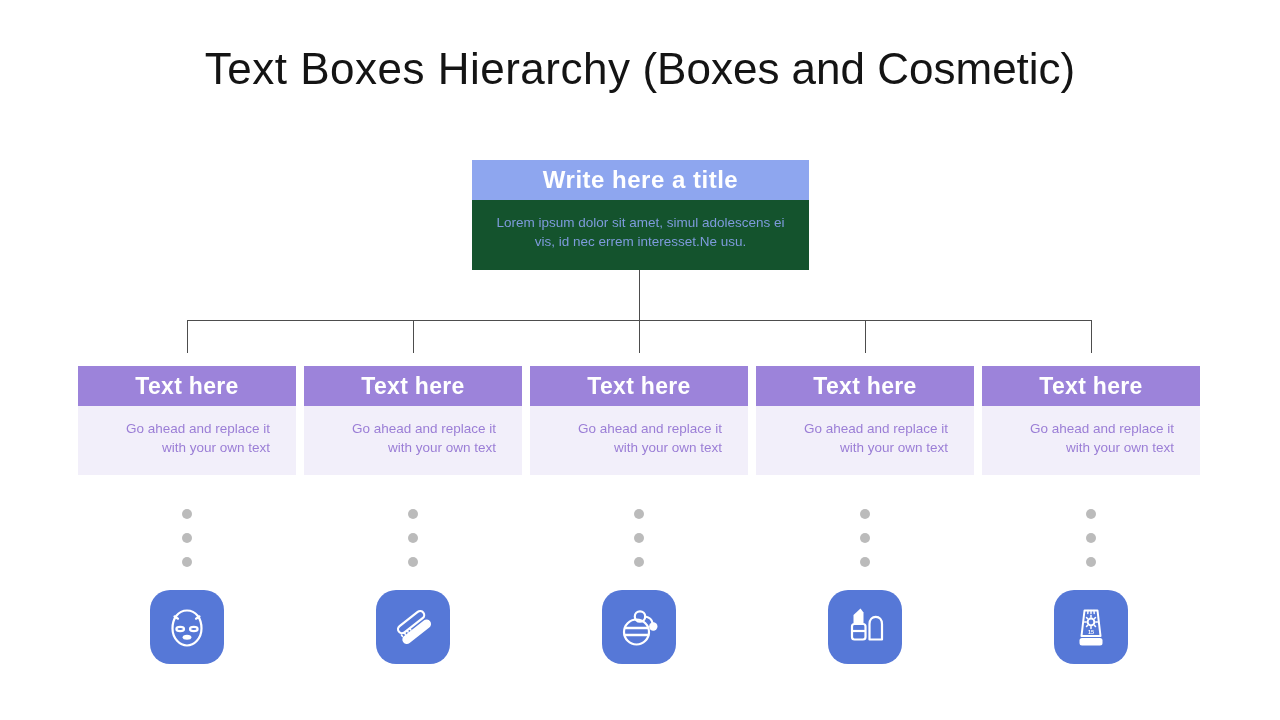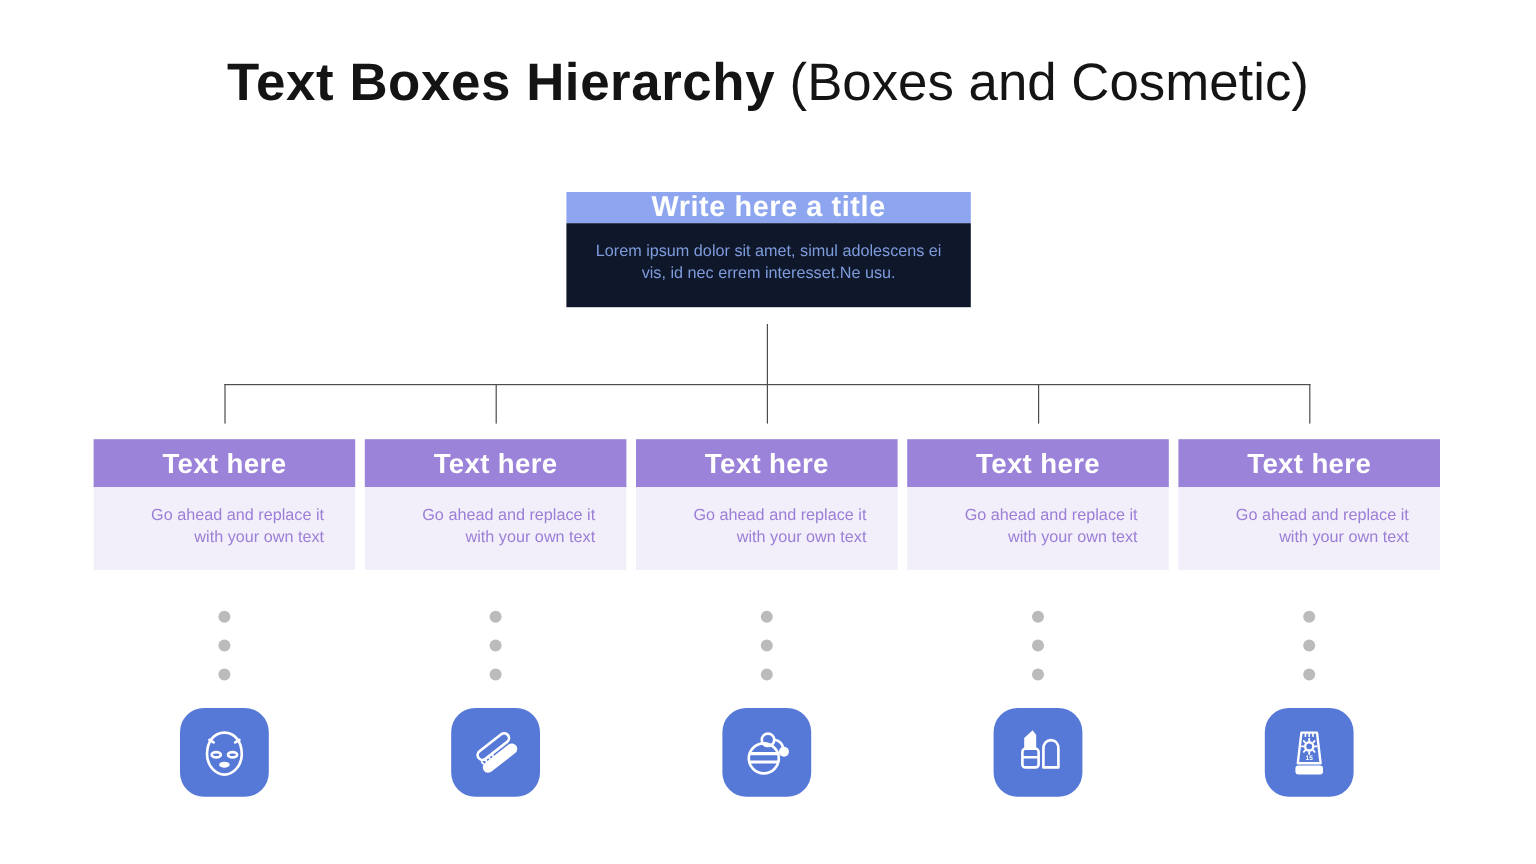--- a/index.html
+++ b/index.html
@@ -6,32 +6,32 @@
   html,body { background:#e8e8e8; }
   .slide {
     position:relative; width:1280px; height:720px; background:#ffffff;
     font-family:"Liberation Sans", sans-serif; overflow:hidden; margin:0 auto;
   }
   
   .slide-title {
     position:absolute; top:44px; left:0; width:100%;
     text-align:center; font-size:44px; color:#141414; white-space:nowrap;
   }
-  .slide-title .bold { font-weight:700; letter-spacing:0.5px; }
+  .slide-title .bold { font-weight:400; letter-spacing:0.5px; }
   .slide-title .regular { font-weight:400; margin-left:12px; }
 
   
   .root-box { position:absolute; left:472px; top:160px; width:337px; }
   .root-box .hdr {
-    height:26px; background:#8EA6EF; color:#ffffff;
+    height:40px; background:#8EA6EF; color:#ffffff;
     font-size:24px; font-weight:700; letter-spacing:0.5px;
     display:flex; align-items:center; justify-content:center;
   }
   .root-box .bdy {
-    height:70px; background:#0f172a; color:#7E9BDC;
+    height:70px; background:#14532d; color:#7E9BDC;
     font-size:13.5px; line-height:19px; text-align:center;
     padding:13px 16px 0;
   }
 
   
   .line { position:absolute; background:#4d4d4d; }
   .v-root  { left:639px; top:270px; width:1px; height:50px; }
   .h-main  { left:187px; top:320px; width:905px; height:1px; }
   .drop    { top:320px; width:1px; height:33px; }
   .drop-1 { left:187px; } .drop-2 { left:413px; } .drop-3 { left:639px; }

